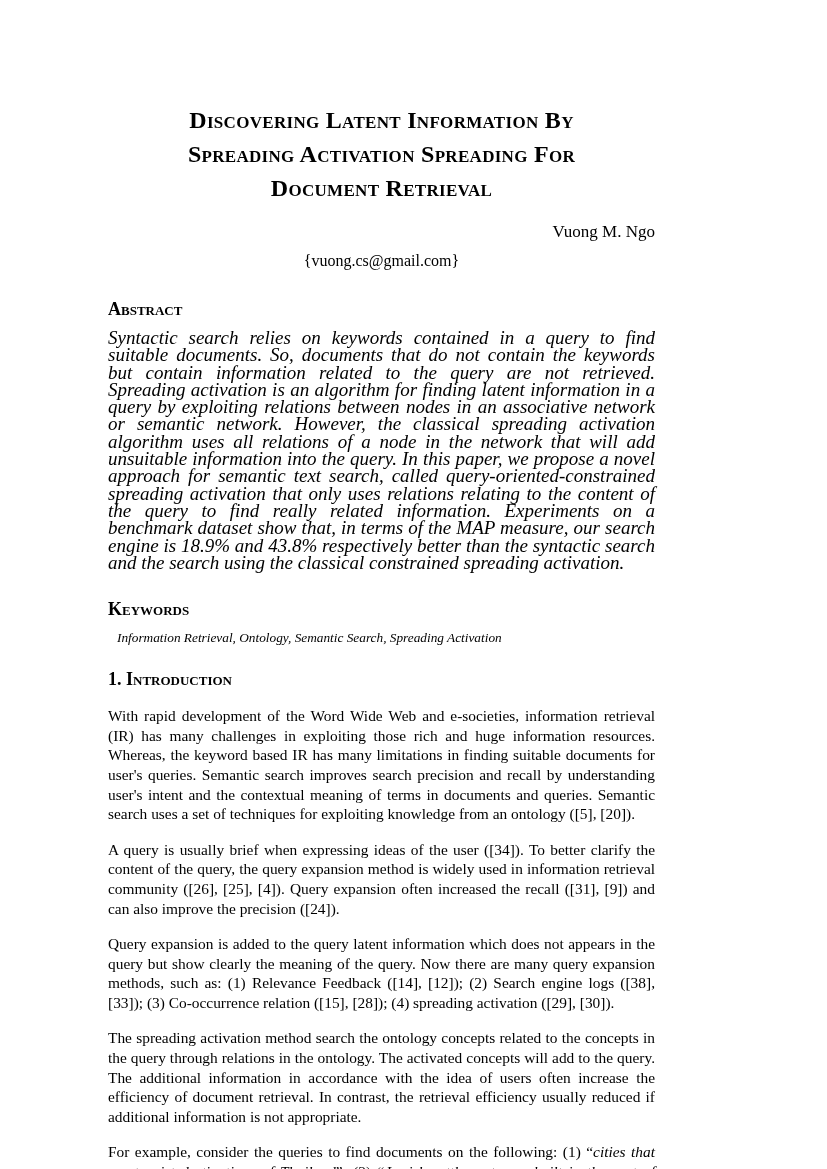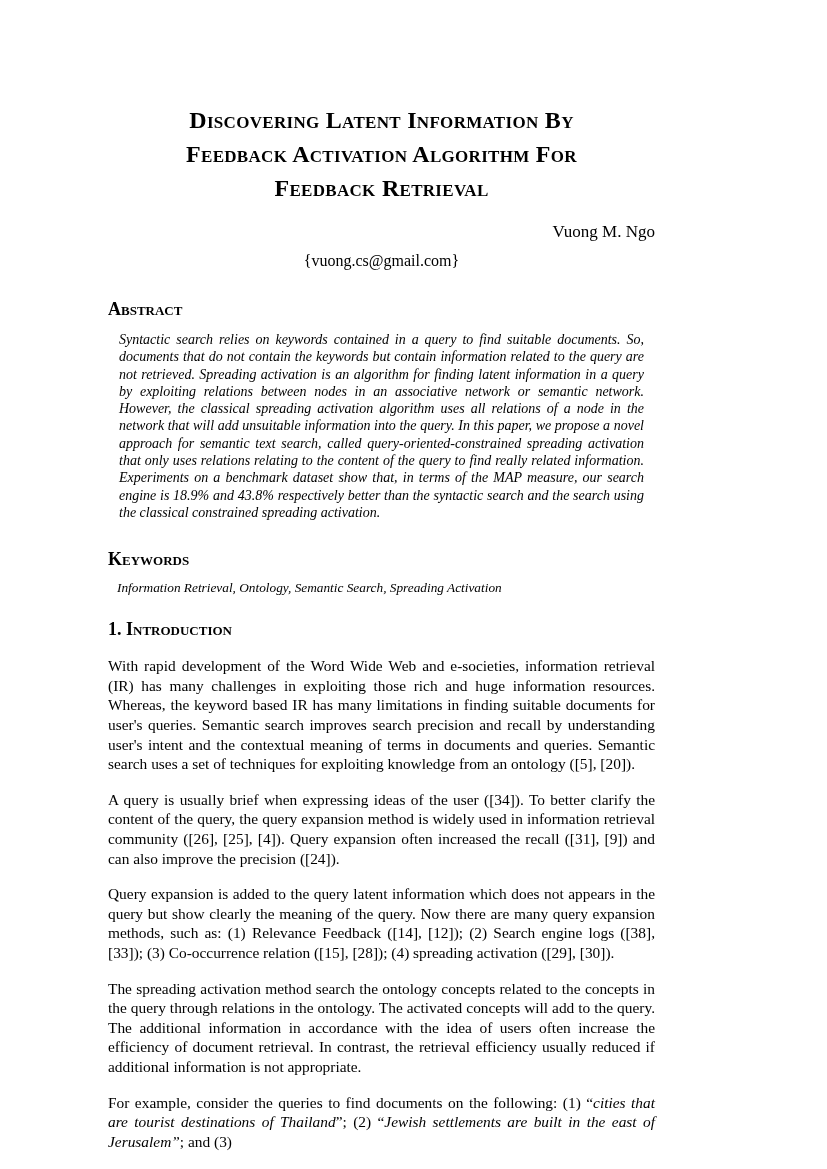--- a/index.html
+++ b/index.html
@@ -42,22 +42,22 @@
     margin: 9px 0 0 0;
   }
   .section-heading {
     margin: 27px 0 9px 0;
     font-size: 18px;
     font-weight: bold;
     font-variant: small-caps;
     line-height: 22px;
   }
   .abstract-body {
-    margin: 11px;
-    font-size: 14px;
+    margin: 0;
+    font-size: 19px;
     font-style: italic;
     line-height: 17.3px;
     text-align: justify;
   }
   .keywords-body {
     margin: 9px;
     font-size: 13.3px;
     font-style: italic;
     line-height: 17px;
   }
@@ -72,22 +72,22 @@
   }
   .it { font-style: italic; }
 </style>
 </head>
 <body>
 
 <div class="page">
 
   <h1 class="title">
     <span class="title-line">Discovering Latent Information By</span>
-    <span class="title-line">Feedback Activation Algorithm For</span>
-    <span class="title-line">Feedback Retrieval</span>
+    <span class="title-line">Spreading Activation Spreading For</span>
+    <span class="title-line">Document Retrieval</span>
   </h1>
 
   <div class="author">Vuong M. Ngo</div>
   <div class="email">{vuong.cs@gmail.com}</div>
 
   <h2 class="section-heading">Abstract</h2>
   <p class="abstract-body">Syntactic search relies on keywords contained in a query to find suitable documents. So, documents that do not contain the keywords but contain information related to the query are not retrieved. Spreading activation is an algorithm for finding latent information in a query by exploiting relations between nodes in an associative network or semantic network. However, the classical spreading activation algorithm uses all relations of a node in the network that will add unsuitable information into the query. In this paper, we propose a novel approach for semantic text search, called query-oriented-constrained spreading activation that only uses relations relating to the content of the query to find really related information. Experiments on a benchmark dataset show that, in terms of the MAP measure, our search engine is 18.9% and 43.8% respectively better than the syntactic search and the search using the classical constrained spreading activation.</p>
 
   <h2 class="section-heading">Keywords</h2>
   <p class="keywords-body">Information Retrieval, Ontology, Semantic Search, Spreading Activation</p>

